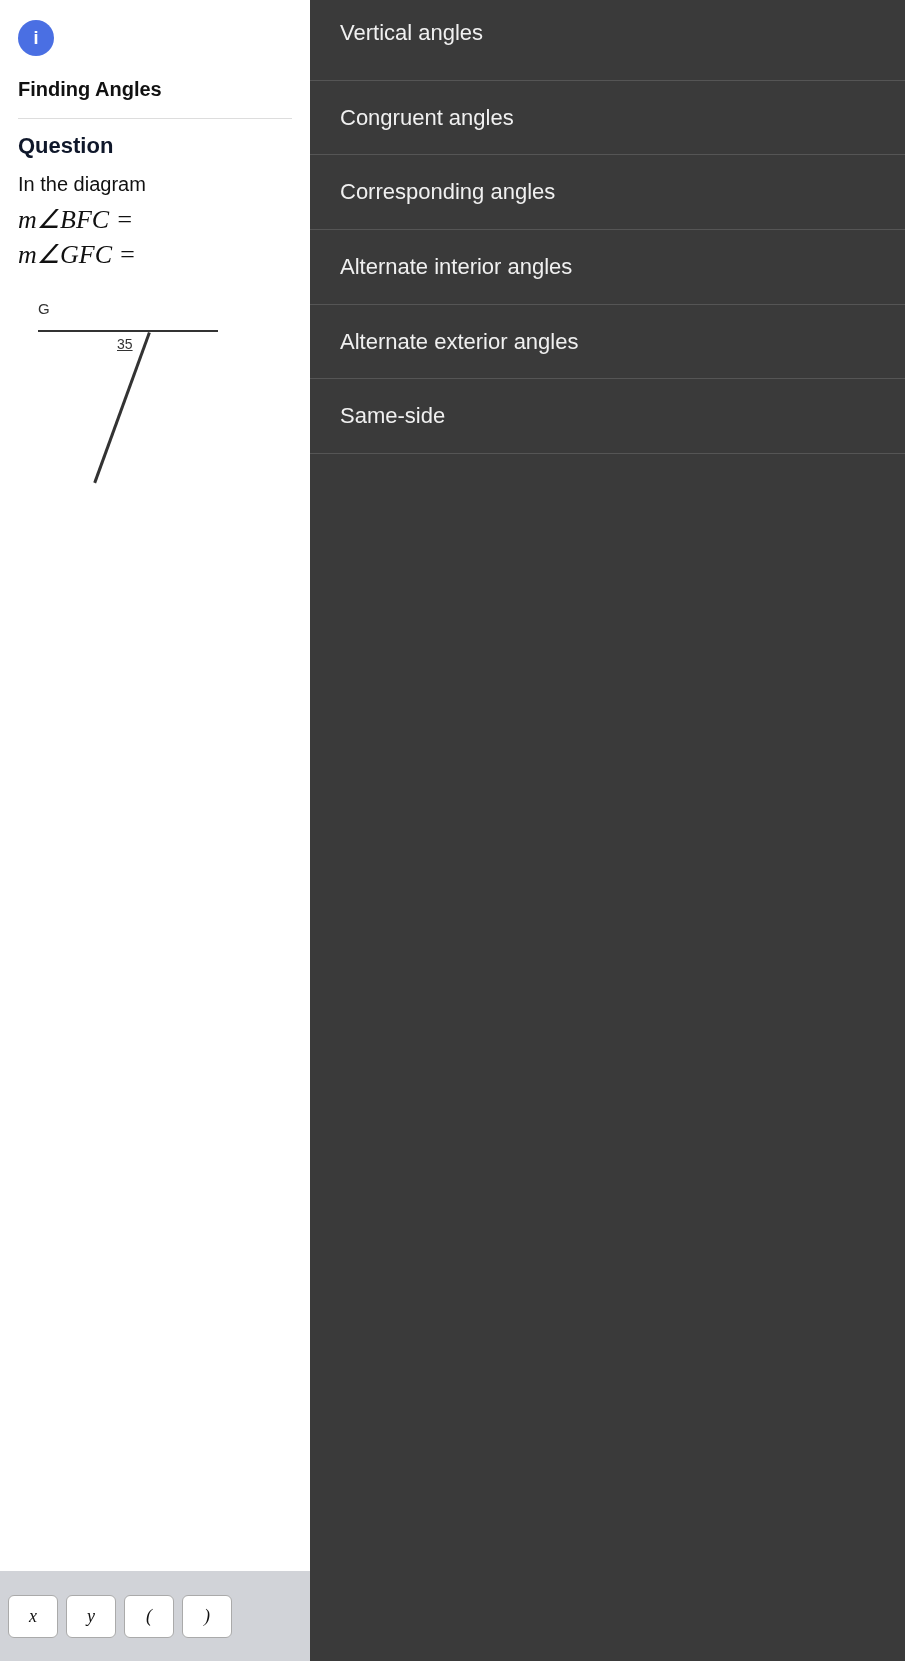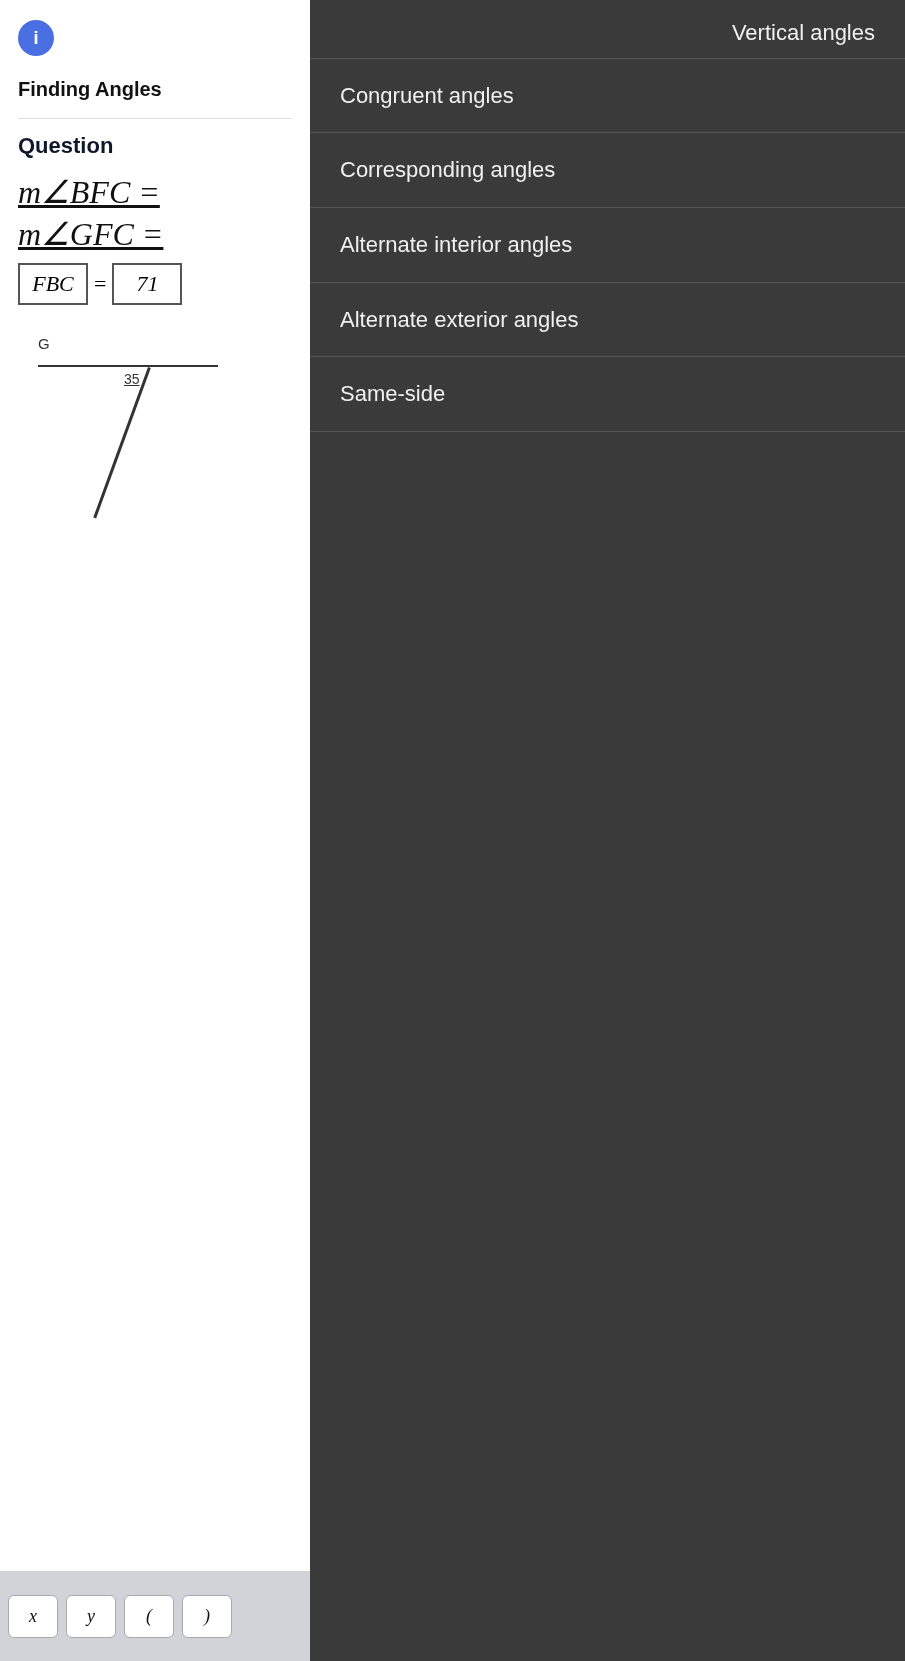--- a/index.html
+++ b/index.html
@@ -68,26 +68,25 @@
     }
 
     .question-text {
       font-size: 20px;
       font-family: sans-serif;
       color: #111;
       margin-bottom: 8px;
     }
 
     .math-line {
-      font-size: 32px;
+      font-size: 26px;
       font-style: italic;
       color: #111;
       margin-bottom: 4px;
       font-family: 'Times New Roman', serif;
-      text-decoration: underline;
     }
 
     .angle-table {
       width: 100%;
       border-collapse: collapse;
       margin-top: 18px;
       font-family: sans-serif;
     }
 
     .angle-table th {
@@ -216,56 +215,51 @@
       color: #f0f0f0;
       font-size: 22px;
       font-family: sans-serif;
       cursor: pointer;
       line-height: 1.35;
     }
 
     .dropdown-item:first-child {
       border-top: none;
       padding-top: 18px;
-      padding-bottom: 10px;
-      text-align: right;
+      padding-bottom: 32px;
     }
   </style>
 </head>
 <body>
 
 <div class="left-panel">
 
   <div class="app-logo">
     <div class="logo-circle">
       <span>i</span>
     </div>
   </div>
 
   <div class="section-title">Finding Angles</div>
 
   <hr class="divider">
 
   <div class="question-label">Question</div>
 
+  <div class="question-text">In the diagram</div>
 
   <div class="math-line">m∠BFC =</div>
   <div class="math-line">m∠GFC =</div>
 
 
-  <div class="answer-row">
-    <div class="answer-box">FBC</div>
-    <span class="equals-sign">=</span>
-    <div class="answer-box">71</div>
-  </div>
 
   <div class="diagram-area">
     <span class="diagram-label" style="top:0; left:20px;">G</span>
     <div class="diagram-line-g"></div>
-    <span class="diagram-angle-label" style="top:36px; left:106px;text-decoration:underline;">35</span>
+    <span class="diagram-angle-label" style="top:36px; left:99px;text-decoration:underline;">35</span>
     <div class="diagram-diagonal"></div>
   </div>
 
   <div class="keyboard-row">
     <div class="key-btn">x</div>
     <div class="key-btn">y</div>
     <div class="key-btn">(</div>
     <div class="key-btn">)</div>
   </div>
 </div>

